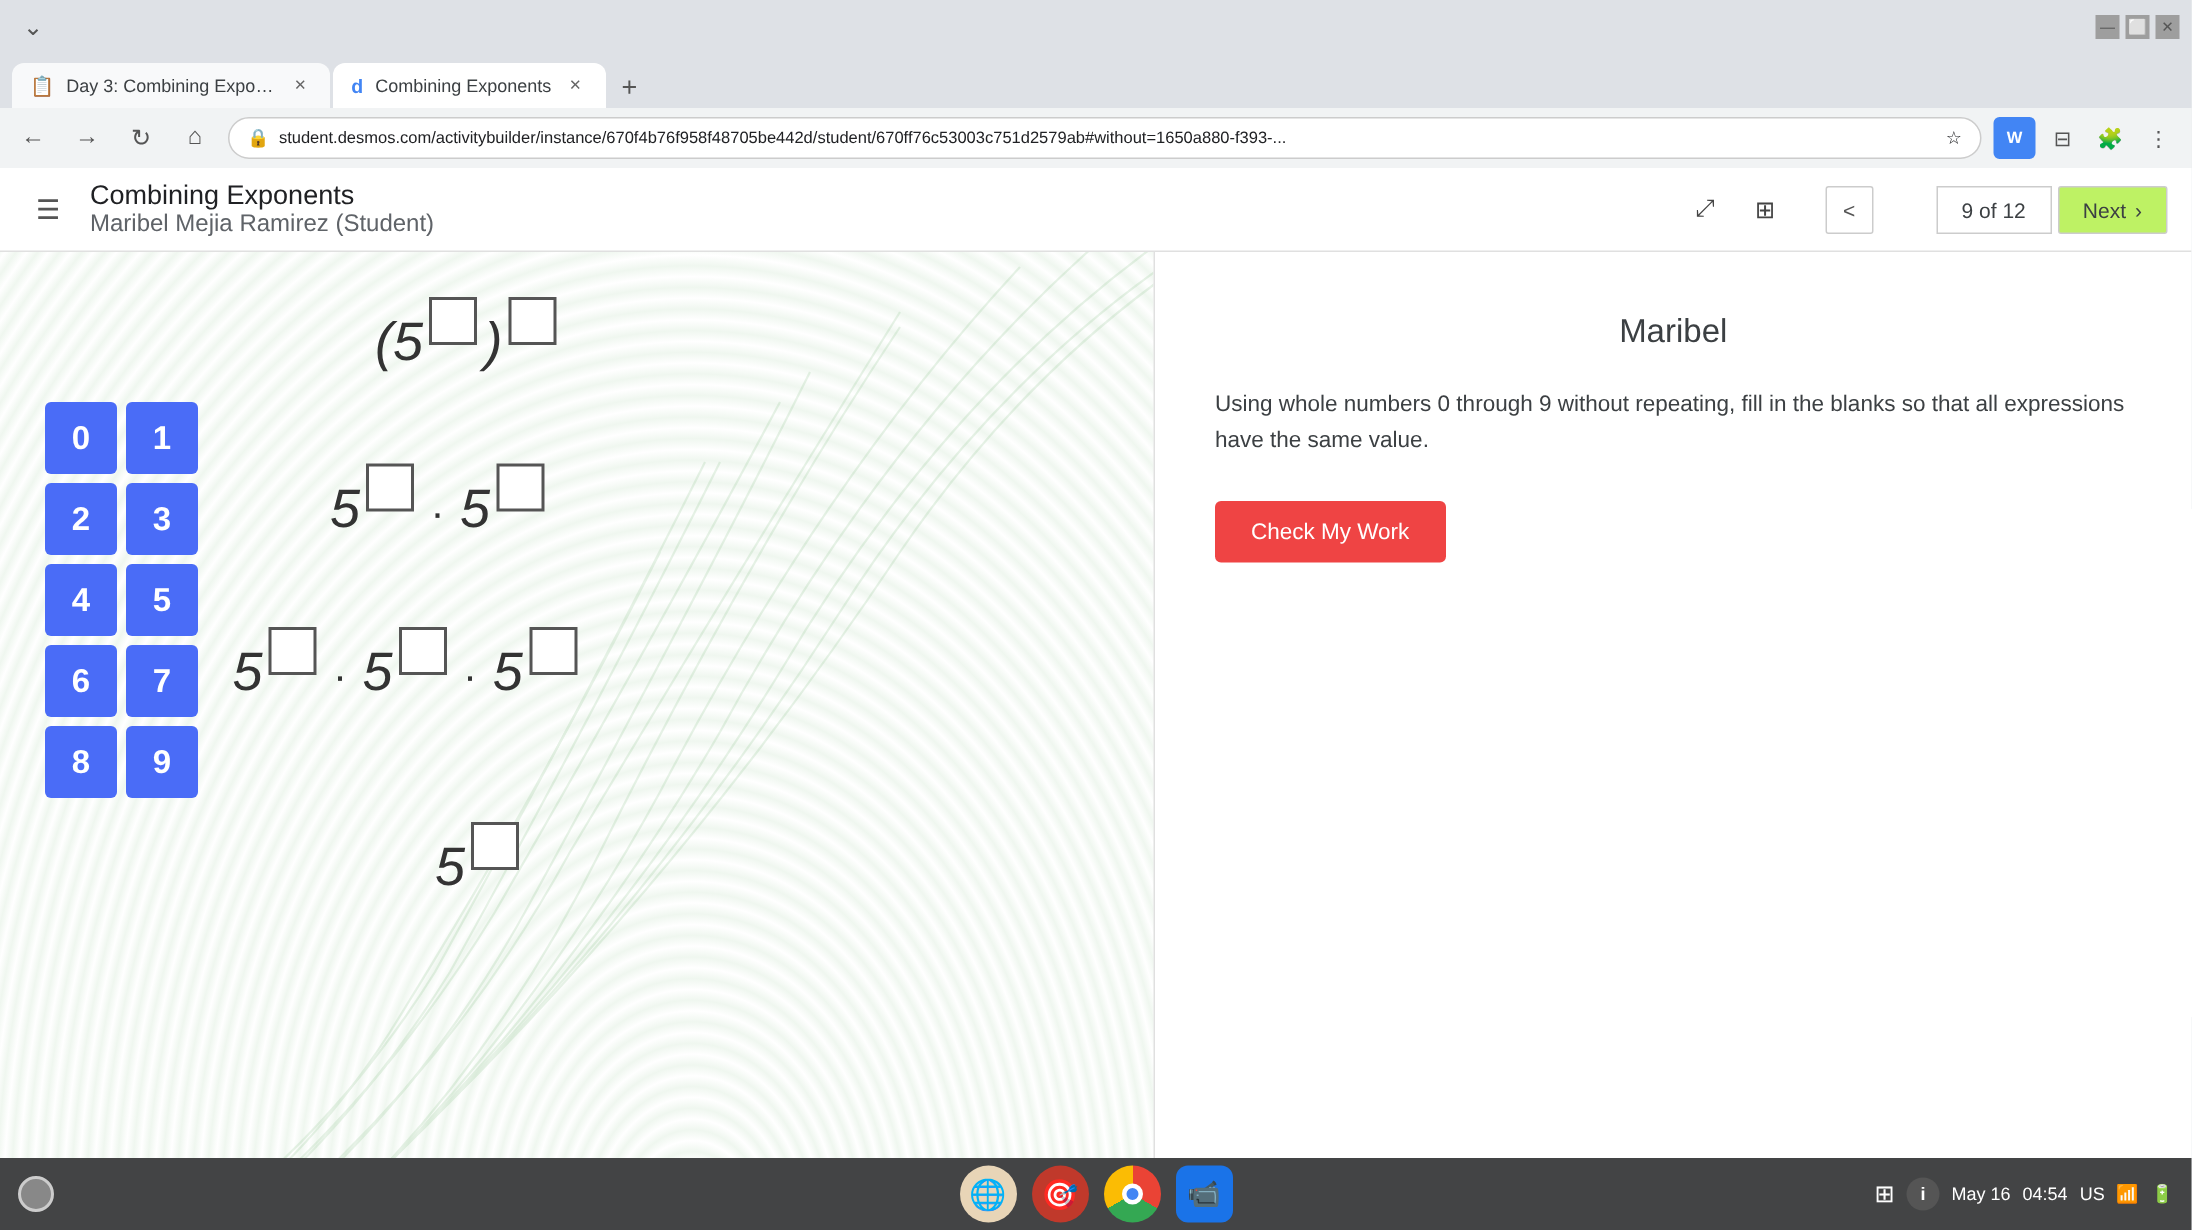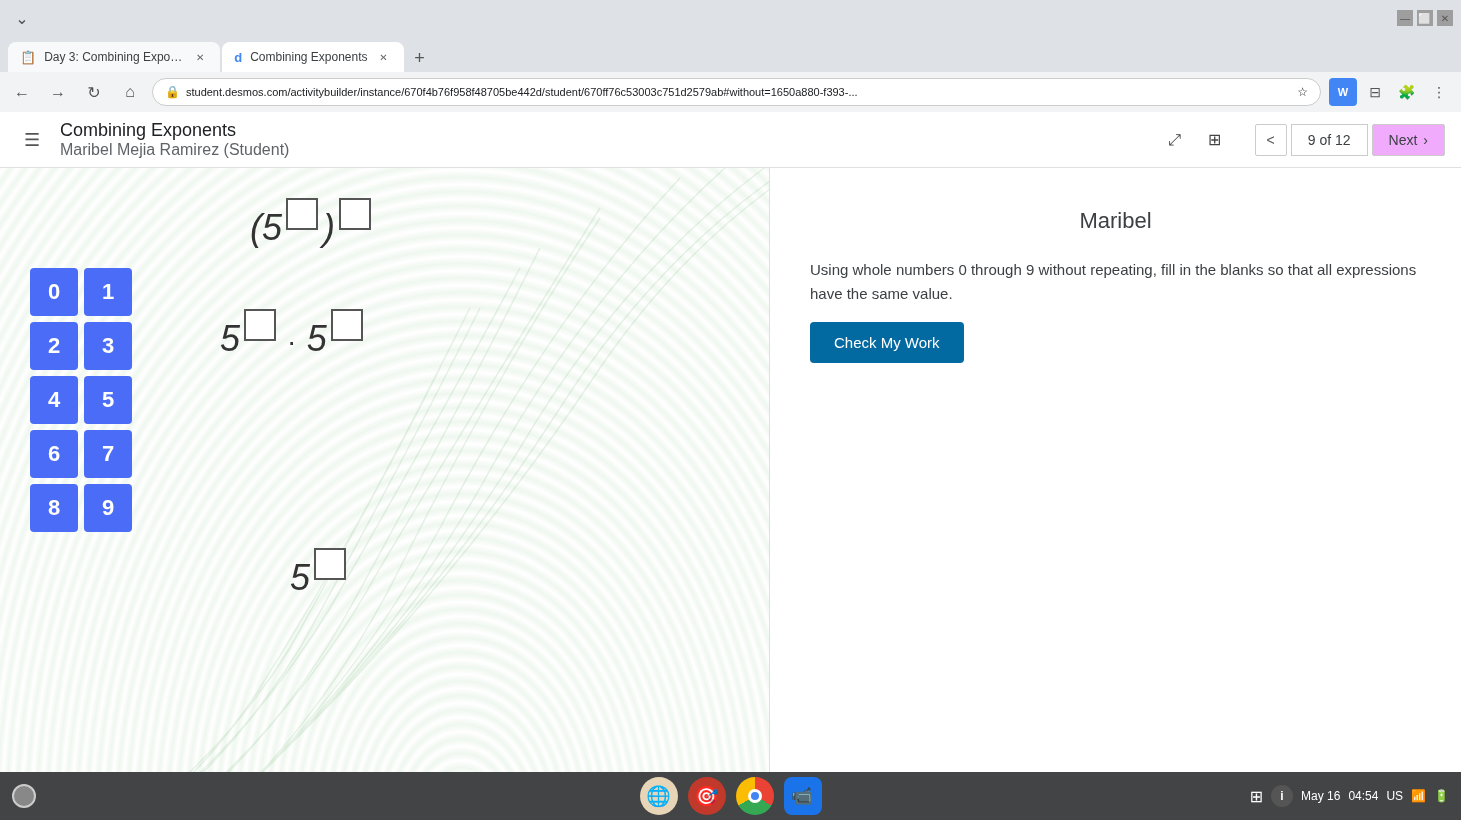--- a/index.html
+++ b/index.html
@@ -186,25 +186,26 @@
       border-radius: 2px;
     }
     .page-counter {
       padding: 0 16px;
       font-size: 14px;
       color: #3c4043;
       border: 1px solid #ccc;
       height: 32px;
       display: flex; align-items: center;
       background: #fff;
+      margin-left: 38px;
     }
     .next-btn {
       height: 32px;
       padding: 0 16px;
-      background: #f0abfc;
+      background: #bef264;
       border: 1px solid #ccc;
       cursor: pointer;
       font-size: 14px;
       color: #3c4043;
       display: flex; align-items: center; gap: 6px;
       border-radius: 2px;
     }
 
     
     .content-area {
@@ -269,25 +270,25 @@
       color: #3c4043;
       text-align: center;
       margin-bottom: 24px;
       font-weight: 400;
     }
 
     .instruction-text {
       font-size: 15px;
       color: #3c4043;
       line-height: 1.6;
-      margin-bottom: 16px;
+      margin-bottom: 28px;
     }
 
     .check-btn {
-      background: #0369a1;
+      background: #ef4444;
       color: #fff;
       border: none;
       padding: 12px 24px;
       font-size: 15px;
       border-radius: 4px;
       cursor: pointer;
     }
   </style>
 </head>
 <body>
@@ -427,20 +428,30 @@
         </div>
 
         <div style="position:absolute; top:141px; left:220px;">
           <span style="font-size:36px; font-style:italic; color:#333;">5</span>
           <span style="display:inline-block; width:32px; height:32px; border:2px solid #555; vertical-align:super; margin-bottom:4px; background:#fff;"></span>
           <span style="font-size:28px; color:#333; padding:0 6px;">·</span>
           <span style="font-size:36px; font-style:italic; color:#333;">5</span>
           <span style="display:inline-block; width:32px; height:32px; border:2px solid #555; vertical-align:super; margin-bottom:4px; background:#fff;"></span>
         </div>
 
+        <div style="position:absolute; top:250px; left:155px;">
+          <span style="font-size:36px; font-style:italic; color:#333;">5</span>
+          <span style="display:inline-block; width:32px; height:32px; border:2px solid #555; vertical-align:super; margin-bottom:4px; background:#fff;"></span>
+          <span style="font-size:28px; color:#333; padding:0 6px;">·</span>
+          <span style="font-size:36px; font-style:italic; color:#333;">5</span>
+          <span style="display:inline-block; width:32px; height:32px; border:2px solid #555; vertical-align:super; margin-bottom:4px; background:#fff;"></span>
+          <span style="font-size:28px; color:#333; padding:0 6px;">·</span>
+          <span style="font-size:36px; font-style:italic; color:#333;">5</span>
+          <span style="display:inline-block; width:32px; height:32px; border:2px solid #555; vertical-align:super; margin-bottom:4px; background:#fff;"></span>
+        </div>
 
         <div style="position:absolute; top:380px; left:290px;">
           <span style="font-size:36px; font-style:italic; color:#333;">5</span>
           <span style="display:inline-block; width:32px; height:32px; border:2px solid #555; vertical-align:super; margin-bottom:4px; background:#fff;"></span>
         </div>
 
       </div>
 
       <div class="right-panel">
         <h2 class="section-title">Maribel</h2>

